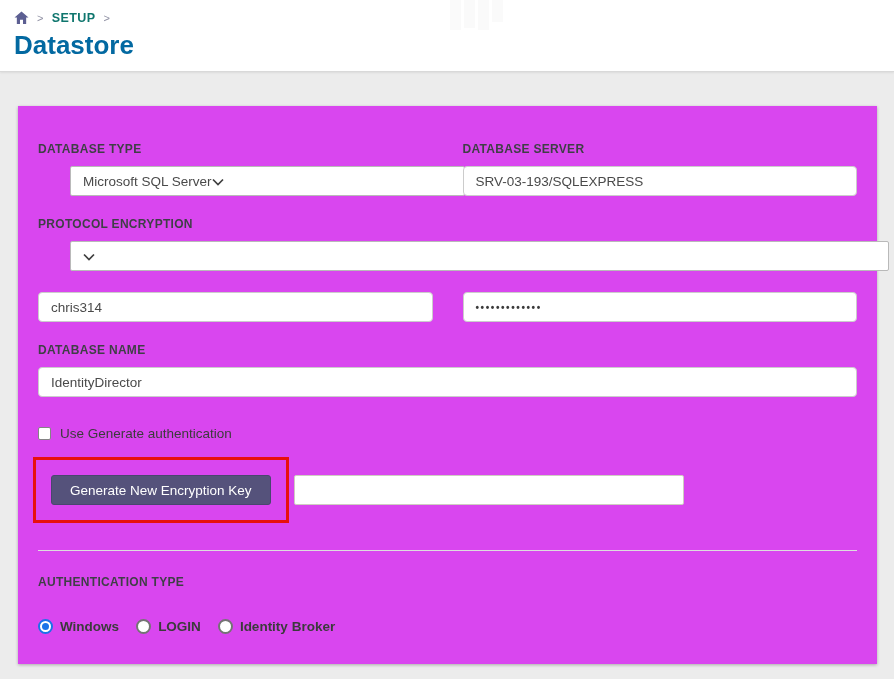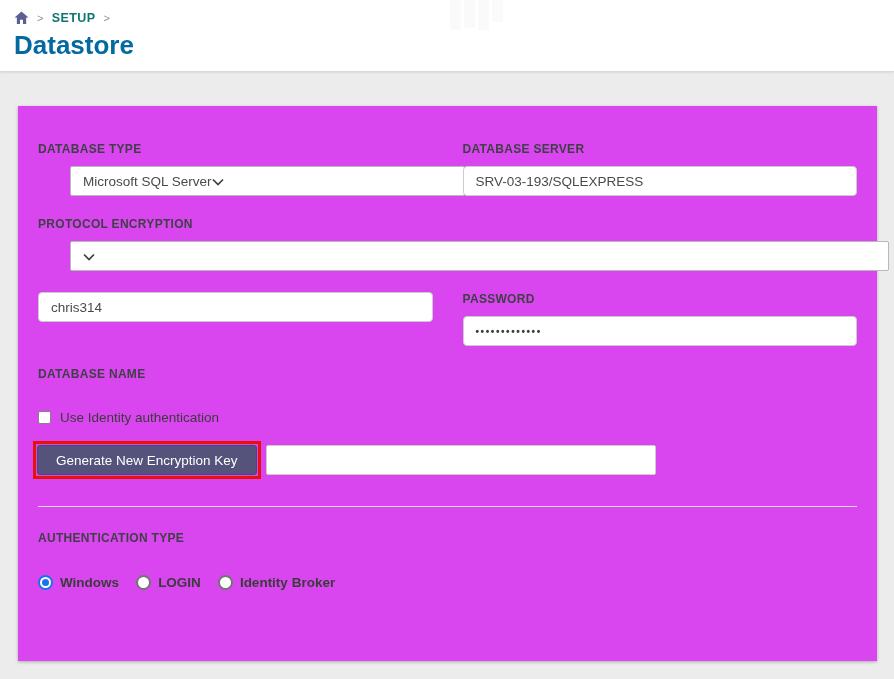--- a/index.html
+++ b/index.html
@@ -75,21 +75,21 @@
   }
   .checkbox {
     width:13px; height:13px; flex:0 0 13px;
     border:1px solid #848484; border-radius:2px; background:#fff;
     margin-right:9px;
   }
 
   
   .button-row { display:flex; align-items:center; margin-bottom:27px; }
   .annotation {
-    border:3px solid #e8100c; padding:1px;
+    border:3px solid #e8100c; padding:15px;
     margin-left:-5px; display:inline-block;
   }
   .btn {
     height:30px; padding:0 18px;
     background:#55527b; color:#fff;
     border:1px solid #494670; border-radius:3px;
     font-family:inherit; font-size:13.5px;
     cursor:pointer; white-space:nowrap;
   }
   .key-field {
@@ -172,34 +172,36 @@
       </div>
     </div>
 
     <div class="row two-col">
       <div>
         <div class="control input">
           <span>chris314</span>
         </div>
       </div>
       <div>
-        <label class="field-label">PASSWORD</label>
         <div class="control input">
           <span class="masked">•••••••••••••</span>
         </div>
       </div>
     </div>
 
     <div class="row">
       <label class="field-label">DATABASE NAME</label>
+      <div class="control input">
+        <span>IdentityDirector</span>
+      </div>
     </div>
 
     <div class="checkbox-row">
       <span class="checkbox"></span>
-      <span>Use Identity authentication</span>
+      <span>Use Generate authentication</span>
     </div>
 
     <div class="button-row">
       <span class="annotation">
         <button class="btn">Generate New Encryption Key</button>
       </span>
       <div class="key-field"></div>
     </div>
 
     <hr class="divider">

